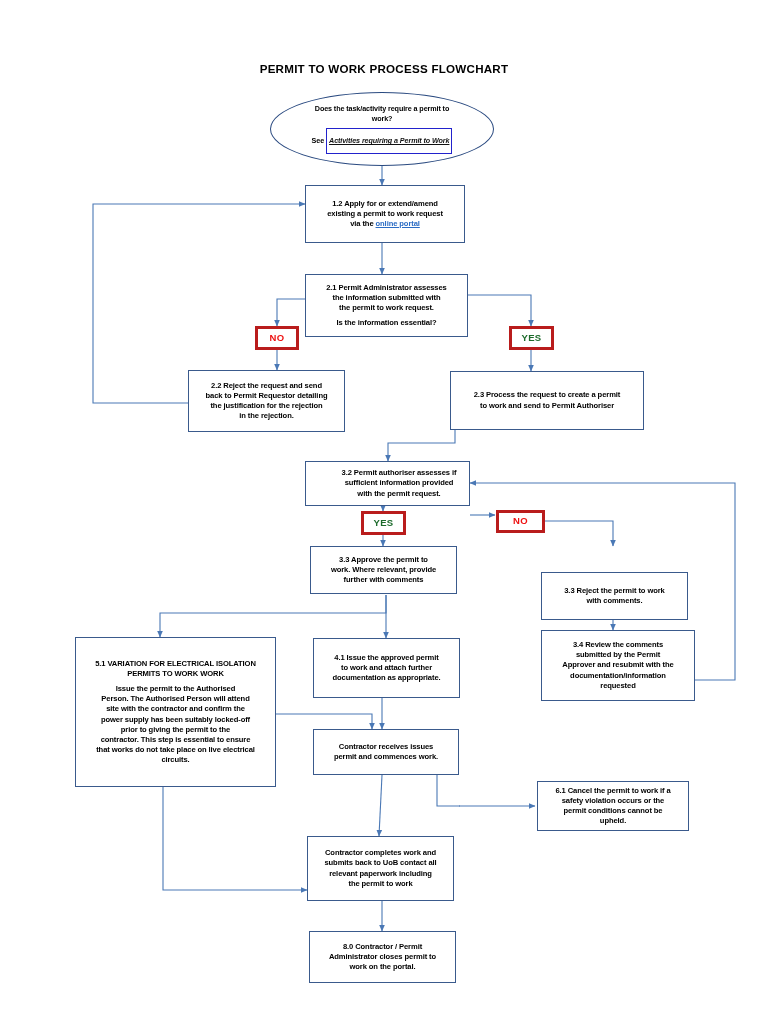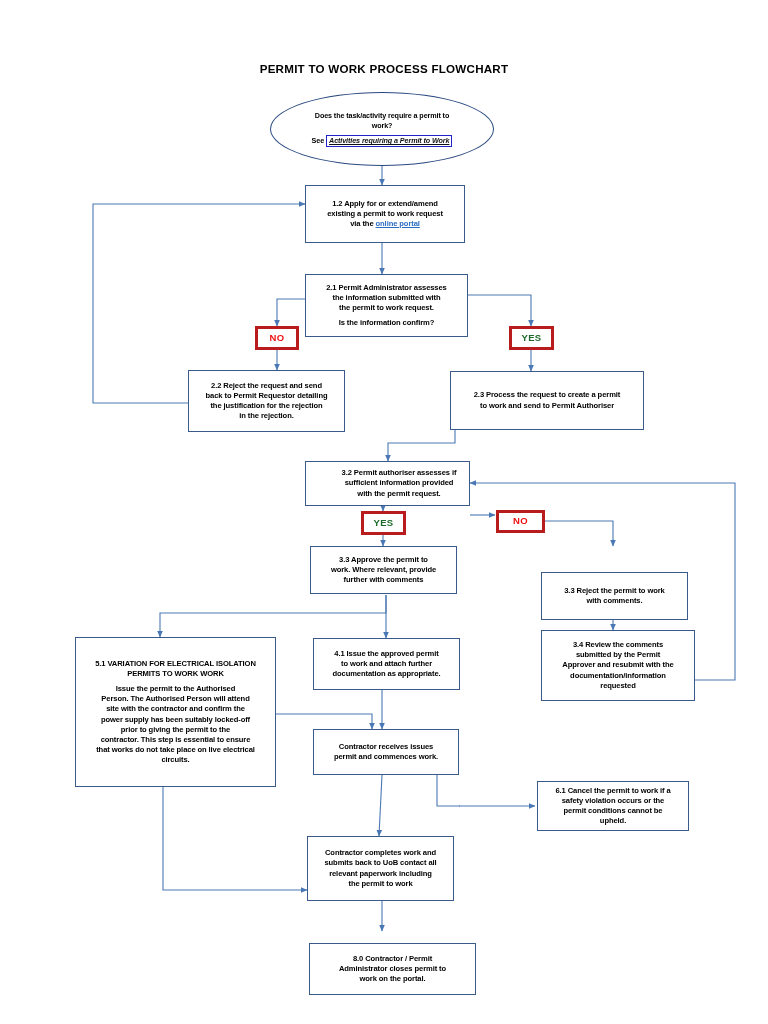--- a/index.html
+++ b/index.html
@@ -41,21 +41,21 @@
     font-weight:bold;
     letter-spacing:0.4px;
     border:3px solid #b91c1c;
   }
   .tag.no{color:#ee1111;}
   .tag.yes{color:#1d6b2c;}
 
   .link-box{
     display:inline-block;
     border:1px solid #2222cc;
-    padding:0px 2px;
+    padding:7px 2px;
     margin-left:2px;
   }
   .link-italic{
     font-style:italic;
     font-weight:bold;
     text-decoration:underline;
     color:#111111;
   }
   .link-blue{
     color:#2b6cc4;
@@ -155,21 +155,21 @@
       <span>via the </span><span class="link-blue">online portal</span>
     </div>
   </div>
 
   <div class="node proc" style="left:305px;top:274px;width:163px;height:63px;">
     <div class="inner">
       <span>2.1 Permit Administrator assesses</span><br>
       <span>the information submitted with</span><br>
       <span>the permit to work request.</span>
       <span class="sp"></span>
-      <span>Is the information confirm?</span>
+      <span>Is the information essential?</span>
     </div>
   </div>
 
   <div class="node tag no" style="left:255px;top:326px;width:44px;height:24px;">
     <div class="inner"><span>NO</span></div>
   </div>
 
   <div class="node tag yes" style="left:509px;top:326px;width:45px;height:24px;">
     <div class="inner"><span>YES</span></div>
   </div>
@@ -240,21 +240,21 @@
       <span>Person.  The Authorised Person will attend</span><br>
       <span>site with the contractor and confirm the</span><br>
       <span>power supply has been suitably locked-off</span><br>
       <span>prior to giving the permit to the</span><br>
       <span>contractor.  This step is essential to ensure</span><br>
       <span>that works do not take place on live electrical</span><br>
       <span>circuits.</span>
     </div>
   </div>
 
-  <div class="node proc" style="left:313px;top:638px;width:147px;height:52px;">
+  <div class="node proc" style="left:313px;top:638px;width:147px;height:60px;">
     <div class="inner">
       <span>4.1 Issue the approved permit</span><br>
       <span>to work and attach further</span><br>
       <span>documentation as appropriate.</span>
     </div>
   </div>
 
   <div class="node proc" style="left:313px;top:729px;width:146px;height:46px;">
     <div class="inner">
       <span>Contractor receives issues</span><br>
@@ -273,21 +273,21 @@
 
   <div class="node proc" style="left:307px;top:836px;width:147px;height:65px;">
     <div class="inner">
       <span>Contractor completes work and</span><br>
       <span>submits back to UoB contact all</span><br>
       <span>relevant paperwork including</span><br>
       <span>the permit to work</span>
     </div>
   </div>
 
-  <div class="node proc" style="left:309px;top:931px;width:167px;height:52px;margin-top:12px;">
+  <div class="node proc" style="left:309px;top:931px;width:147px;height:52px;">
     <div class="inner">
       <span>8.0 Contractor / Permit</span><br>
       <span>Administrator closes permit to</span><br>
       <span>work on the portal.</span>
     </div>
   </div>
 
 </div>
 
 </body></html>

